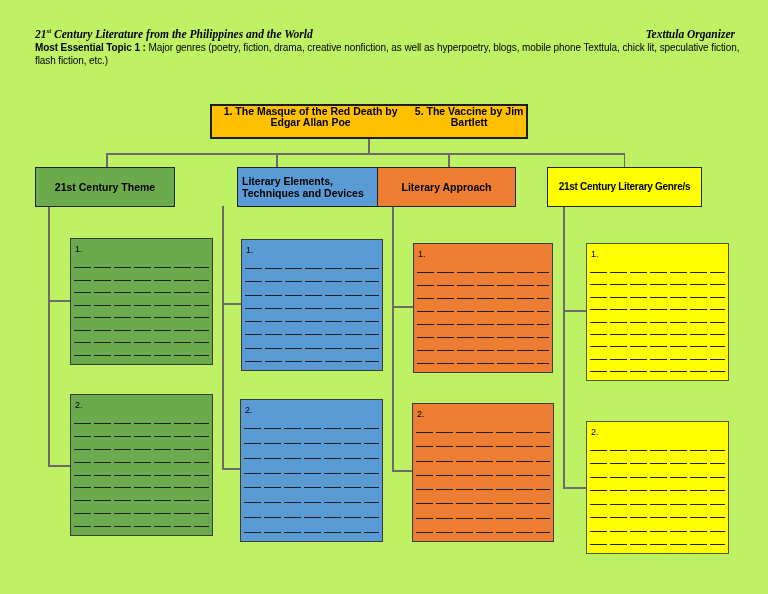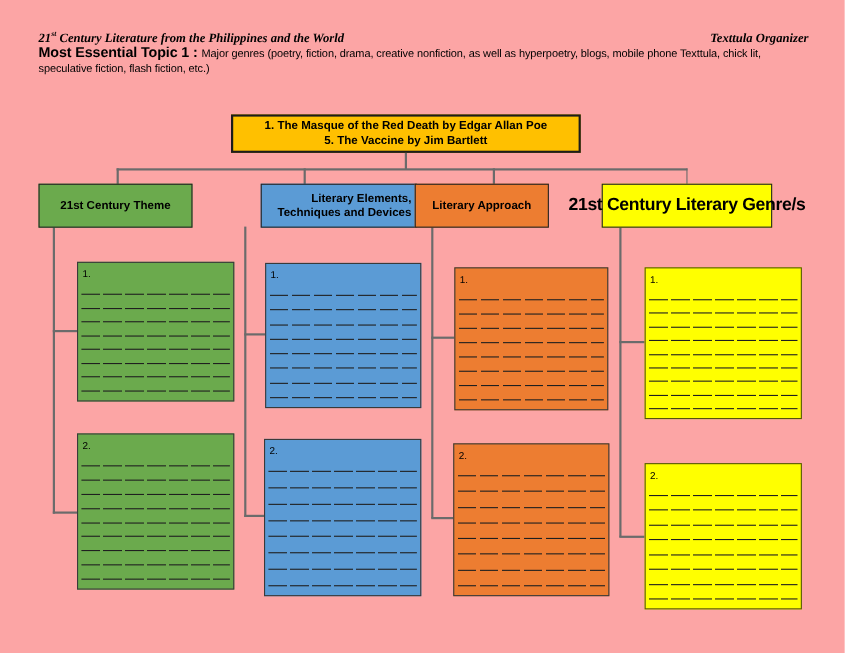--- a/index.html
+++ b/index.html
@@ -1,50 +1,50 @@
 <!DOCTYPE html>
 <html><head>
 <meta charset="utf-8">
 <style>
   html,body{margin:0;padding:0;background:#ffffff;}
   .page{
-    position:relative;width:768px;height:594px;background:#fca5a5;overflow:hidden;
+    position:relative;width:768px;height:594px;background:#bef264;overflow:hidden;
     font-family:"Liberation Sans",sans-serif;color:#000;
   }
   
   .doc-head{
     position:absolute;left:35px;right:33px;top:27px;
     display:flex;justify-content:space-between;align-items:baseline;
     font-family:"Liberation Serif",serif;font-style:italic;font-weight:bold;
     font-size:11.5px;
   }
   .doc-head sup{font-size:7px;}
   .topic{
     position:absolute;left:35px;top:41px;width:705px;margin:0;
     font-size:10px;line-height:13px;letter-spacing:-0.1px;
   }
-  .topic b{font-size:13px;margin-top:36px;}
+  .topic b{font-size:10px;margin-top:36px;}
   
   .root-box{
     position:absolute;left:210px;top:104px;width:318px;height:35px;
     border:2px solid #1c1c1c;box-sizing:border-box;
-    display:flex;flex-direction:column;justify-content:center;gap:3px;
+    display:flex;flex-direction:row;justify-content:center;gap:3px;
     text-align:center;font-weight:bold;font-size:10.5px;line-height:11px;
   }
   .hb{
     position:absolute;top:167px;height:40px;box-sizing:border-box;
     border:1.6px solid #242424;
-    display:flex;align-items:center;justify-content:center;text-align:right;
+    display:flex;align-items:center;justify-content:center;text-align:left;
     font-weight:bold;font-size:10.5px;line-height:12px;padding:0 4px;
   }
   .hb-g{left:35px;width:140px;}
   .hb-b{left:206px;width:142px;margin-left:31px;}
-  .hb-o{left:377px;width:122px;}
+  .hb-o{left:377px;width:139px;}
   .hb-y{left:547px;width:155px;}
-  .hb-y .hb-label{white-space:nowrap;letter-spacing:-0.3px;font-size:16px;}
+  .hb-y .hb-label{white-space:nowrap;letter-spacing:-0.3px;font-size:10px;}
   
   .nbox{
     position:absolute;box-sizing:border-box;border:1.6px solid #3a3a3a;
   }
   .nbox.yb{border-color:#56530e;}
   .nlabel{position:absolute;left:4px;top:5px;font-size:9px;}
   .rules{
     position:absolute;left:3px;right:3px;top:28px;bottom:8px;
     display:flex;flex-direction:column;justify-content:space-between;
   }

